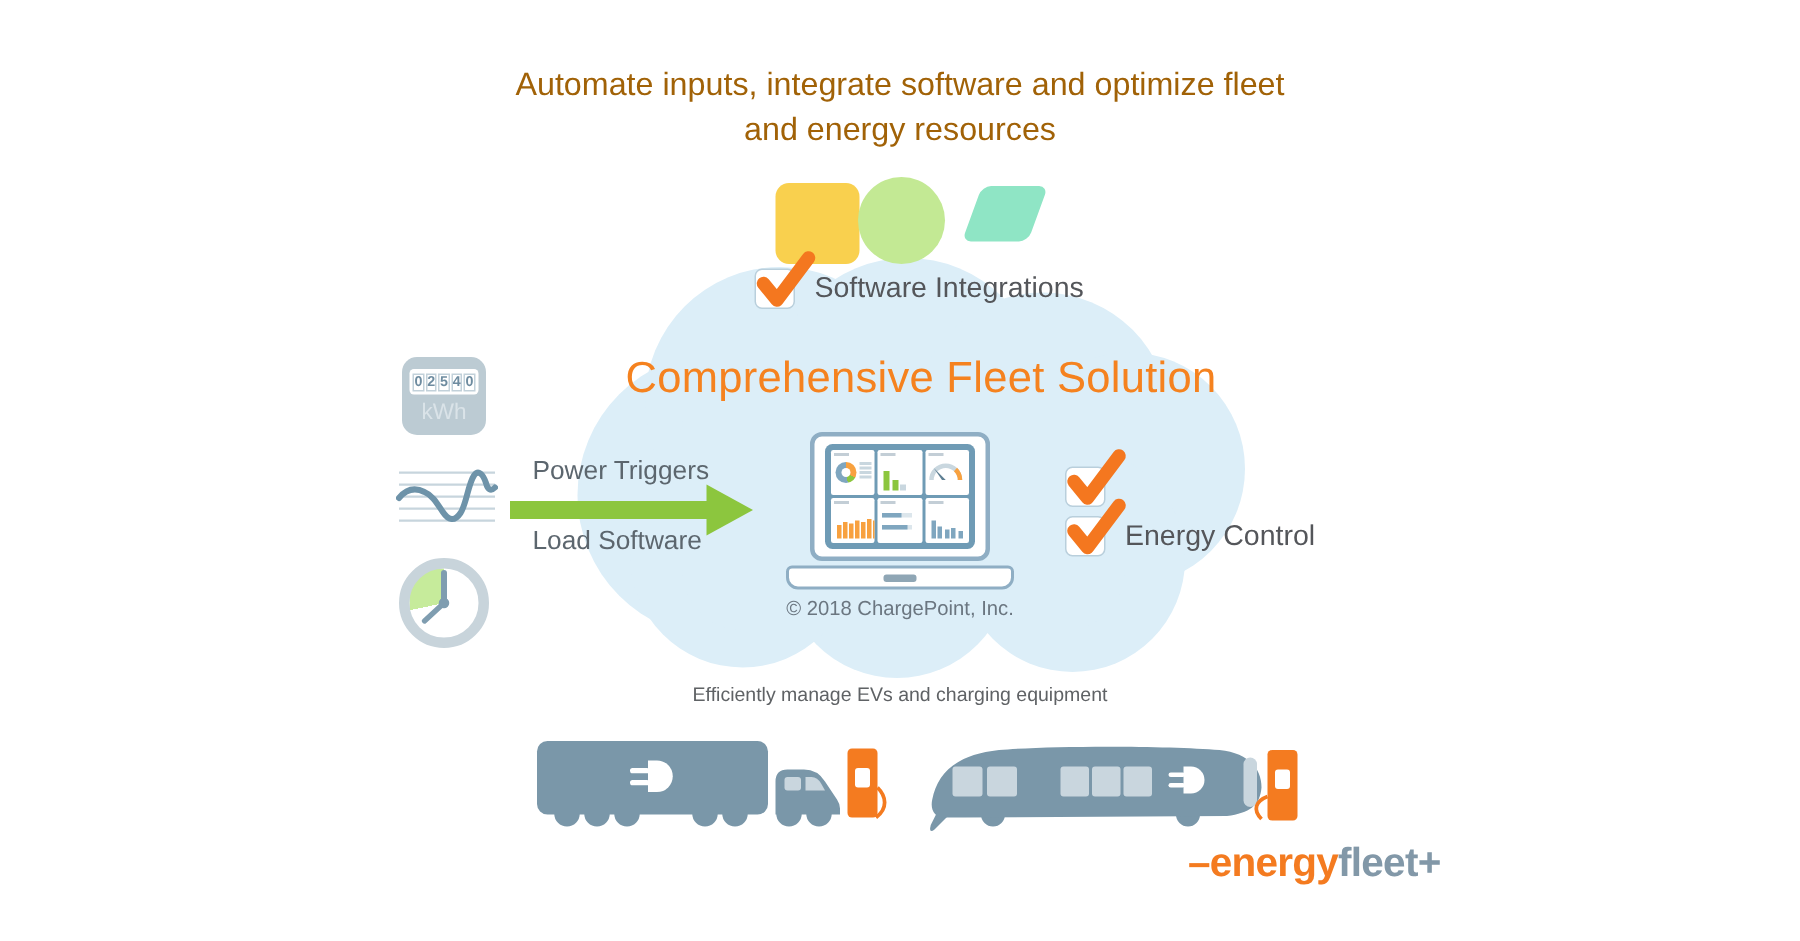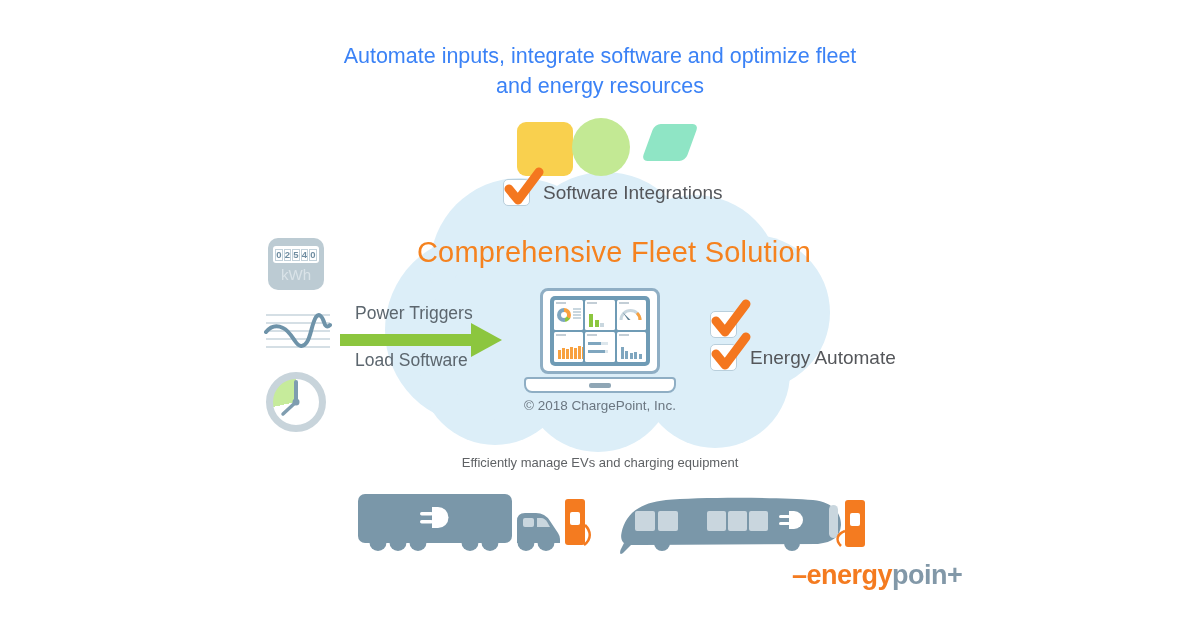--- a/index.html
+++ b/index.html
@@ -1,21 +1,21 @@
 <!DOCTYPE html>
 <html><head>
 <meta charset="utf-8">
 <style>
   html,body{margin:0;padding:0;background:#fff;}
   #stage{position:relative;width:1200px;height:627px;background:#fff;overflow:hidden;
          font-family:"Liberation Sans",sans-serif;}
   .abs{position:absolute;}
 
   
-  .main-title{left:0;right:0;top:41px;text-align:center;font-size:21.5px;line-height:30px;color:#3b82f6;}
+  .main-title{left:0;right:0;top:41px;text-align:center;font-size:21.5px;line-height:30px;color:#a16207;}
 
   
   .shape-square{left:517px;top:122px;width:56px;height:54px;border-radius:9px;background:#F9D04E;}
   .shape-circle{left:572px;top:118px;width:58px;height:58px;border-radius:50%;background:#C3E994;}
   .shape-para{left:648px;top:124px;width:44px;height:37px;border-radius:6px;background:#8FE5C5;transform:skewX(-20deg);}
 
   
   .cloud-part{position:absolute;background:#DCEEF8;border-radius:50%;}
   .cp1{left:385px;top:235px;width:190px;height:190px;}
   .cp2{left:430px;top:178px;width:180px;height:180px;}
@@ -224,21 +224,21 @@
         <path d="M8 22 L17 33 L38 5" fill="none" stroke="#F4771F" stroke-width="9" stroke-linecap="round" stroke-linejoin="round"></path>
       </svg>
     </span>
   </div>
   <div class="checkrow row-ec">
     <span class="cbox">
       <svg class="check-svg" width="44" height="42" viewBox="0 0 44 42">
         <path d="M8 22 L17 33 L38 5" fill="none" stroke="#F4771F" stroke-width="9" stroke-linecap="round" stroke-linejoin="round"></path>
       </svg>
     </span>
-    <span class="clabel">Energy Automate</span>
+    <span class="clabel">Energy Control</span>
   </div>
 
   <div class="abs caption">Efficiently manage EVs and charging equipment</div>
 
   <div class="abs truck-wrap">
     <svg width="240" height="72" viewBox="0 0 240 72">
       <g fill="#7A97A9">
         <circle cx="24" cy="55.5" r="8.5"></circle>
           <circle cx="44" cy="55.5" r="8.5"></circle>
           <circle cx="64" cy="55.5" r="8.5"></circle>
@@ -285,16 +285,16 @@
         <rect x="161" y="35" width="11" height="3" rx="1.5"></rect>
         <path d="M171 24 L176 24 A9 9 0 0 1 176 42 L171 42 Z"></path>
       </g>
       <path d="M227 44 C219 47 217 53 223 59" fill="none" stroke="#F47B20" stroke-width="2.5"></path>
       <rect x="227" y="13" width="20" height="47" rx="3" fill="#F47B20"></rect>
       <rect x="232" y="26" width="10" height="13" rx="2" fill="#FFFFFF"></rect>
     </svg>
   </div>
 
   <div class="abs logo">
-    <span class="lg-orange">–energy</span><span class="lg-slate">poin</span><span class="lg-slate">+</span>
+    <span class="lg-orange">–energy</span><span class="lg-slate">fleet</span><span class="lg-slate">+</span>
   </div>
 
 </div>
 
 </body></html>

